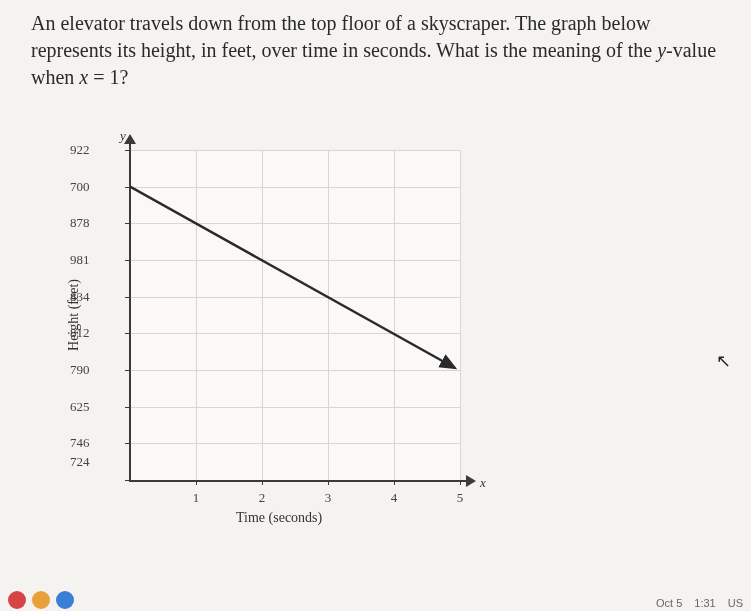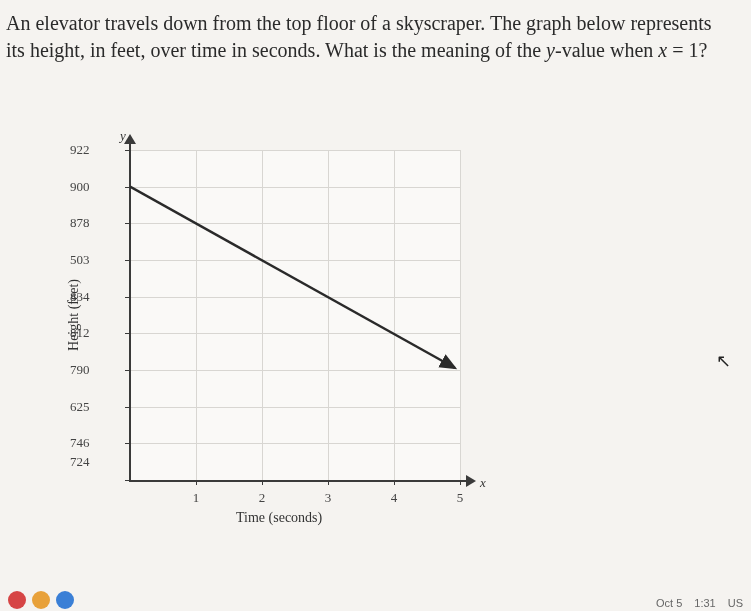--- a/index.html
+++ b/index.html
@@ -6,21 +6,21 @@
     body {
       font-family: Georgia, 'Times New Roman', serif;
       background: #f5f3f0;
       width: 751px;
       height: 611px;
       overflow: hidden;
       position: relative;
       color: #333;
     }
     .question {
-      padding: 10px 18px 8px 6px;
+      padding: 10px 18px 8px 31px;
       font-size: 20px;
       line-height: 1.35;
       color: #2a2a2a;
     }
     .math-var { font-style: italic; font-family: 'Times New Roman', serif; }
     .chart-wrap {
       position: absolute;
       left: 60px;
       top: 130px;
       width: 440px;
@@ -198,23 +198,23 @@
   <div class="tick xtick" style="left:268px"></div>
   <div class="tick xtick" style="left:334px"></div>
   <div class="tick xtick" style="left:400px"></div>
 
   <div class="axis-y"></div>
   <div class="axis-x"></div>
   <div class="arrow-up"></div>
   <div class="arrow-right"></div>
 
   <div class="tick-label-y" style="top:20px">922</div>
-  <div class="tick-label-y" style="top:56.67px">900</div>
+  <div class="tick-label-y" style="top:56.67px">700</div>
   <div class="tick-label-y" style="top:93.33px">878</div>
-  <div class="tick-label-y" style="top:130px">503</div>
+  <div class="tick-label-y" style="top:130px">981</div>
   <div class="tick-label-y" style="top:166.67px">834</div>
   <div class="tick-label-y" style="top:203.33px">812</div>
   <div class="tick-label-y" style="top:240px">790</div>
   <div class="tick-label-y" style="top:276.67px">625</div>
   <div class="tick-label-y" style="top:313.33px">746</div>
   <div class="tick-label-y" style="top:332px">724</div>
 
   <div class="tick-label-x" style="left:136px">1</div>
   <div class="tick-label-x" style="left:202px">2</div>
   <div class="tick-label-x" style="left:268px">3</div>

